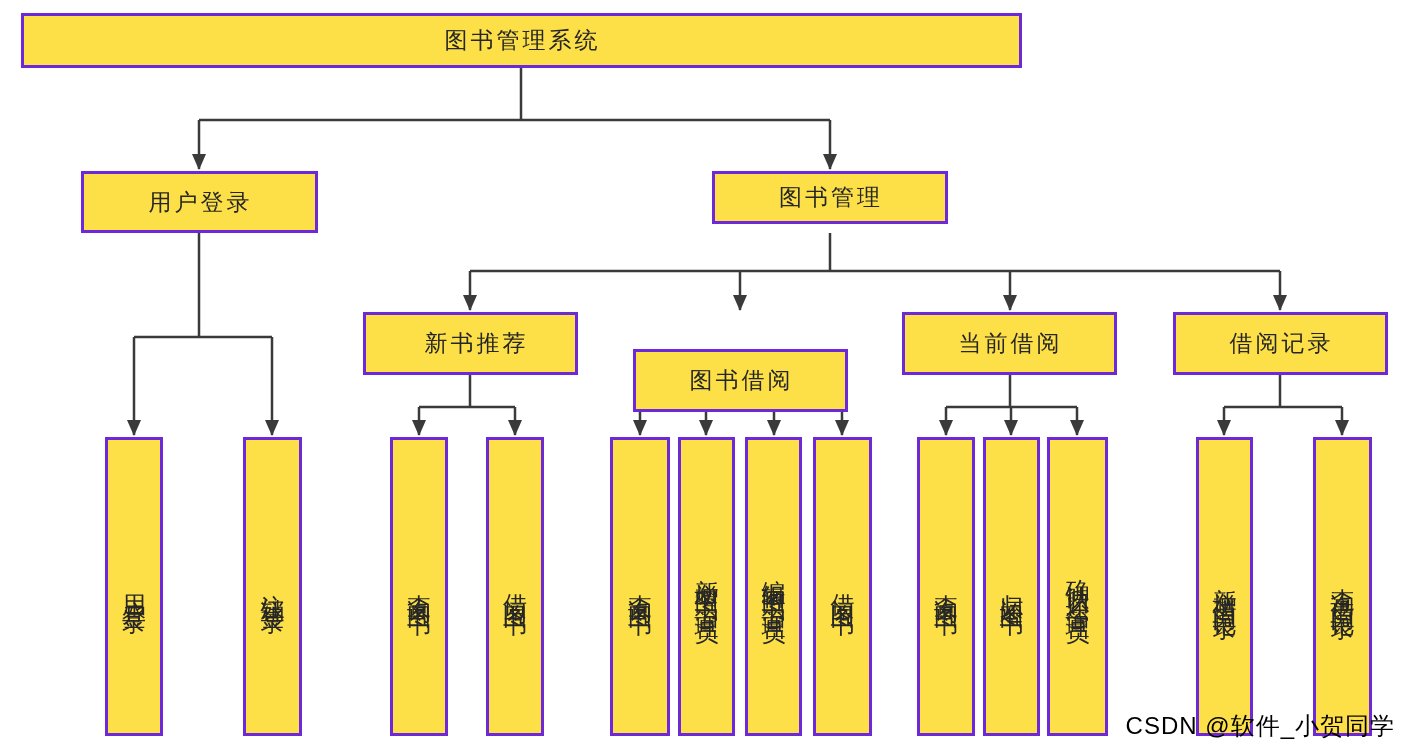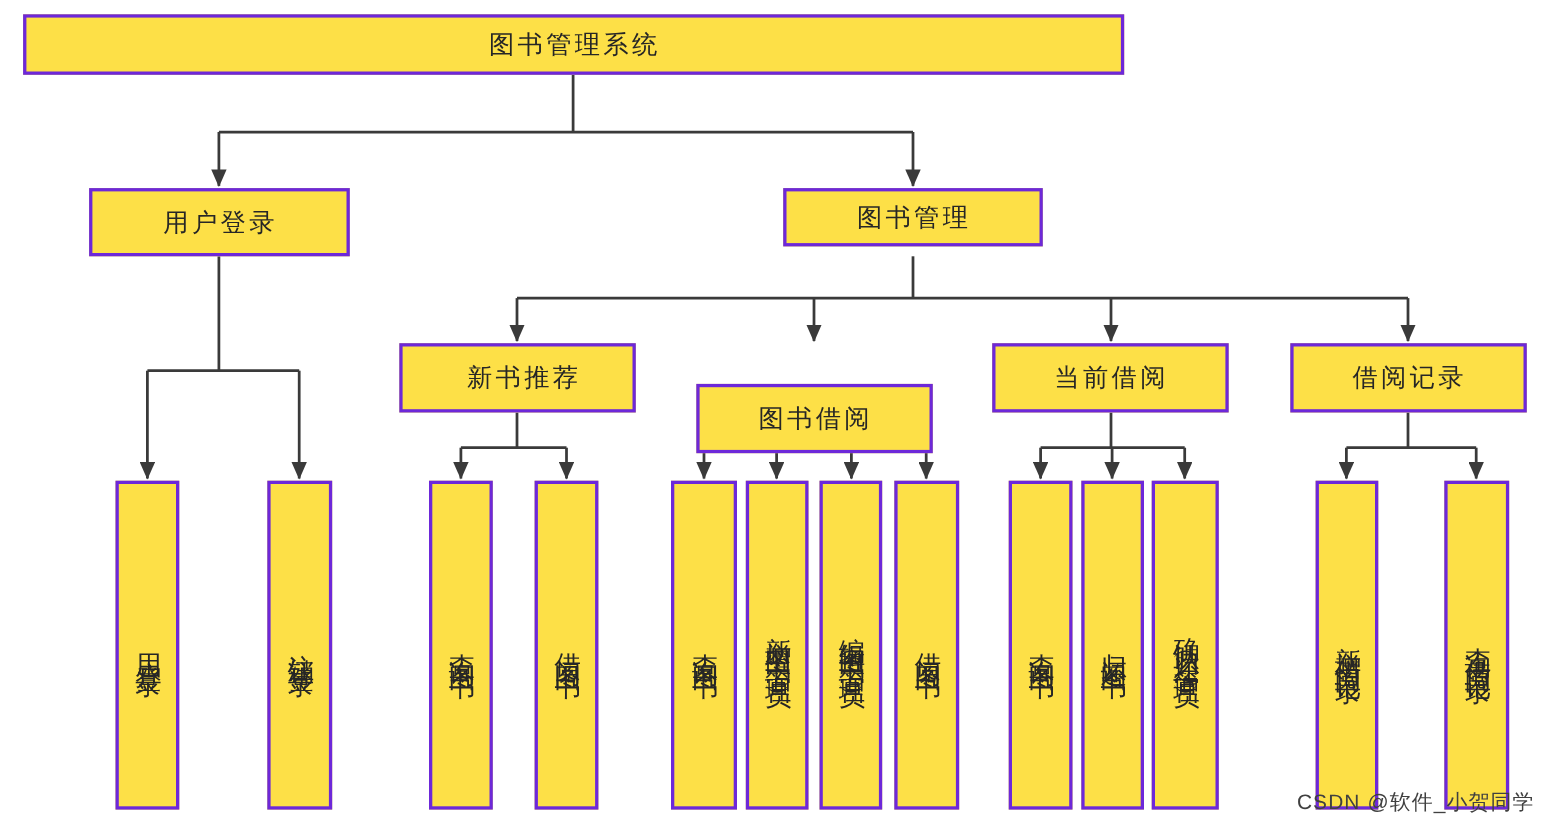--- a/index.html
+++ b/index.html
@@ -42,22 +42,22 @@
     text-orientation: mixed;
     font-size: 24px;
     letter-spacing: 6px;
     line-height: 1;
     white-space: nowrap;
   }
   #watermark {
     position: absolute;
     right: 10px;
     bottom: 5px;
-    font-size: 19px;
-    color: #404040;
+    font-size: 24px;
+    color: #000000;
     letter-spacing: 1px;
     white-space: nowrap;
     margin-left: 28px;
   }
 </style>
 </head>
 <body>
 
 <div id="stage">
 

